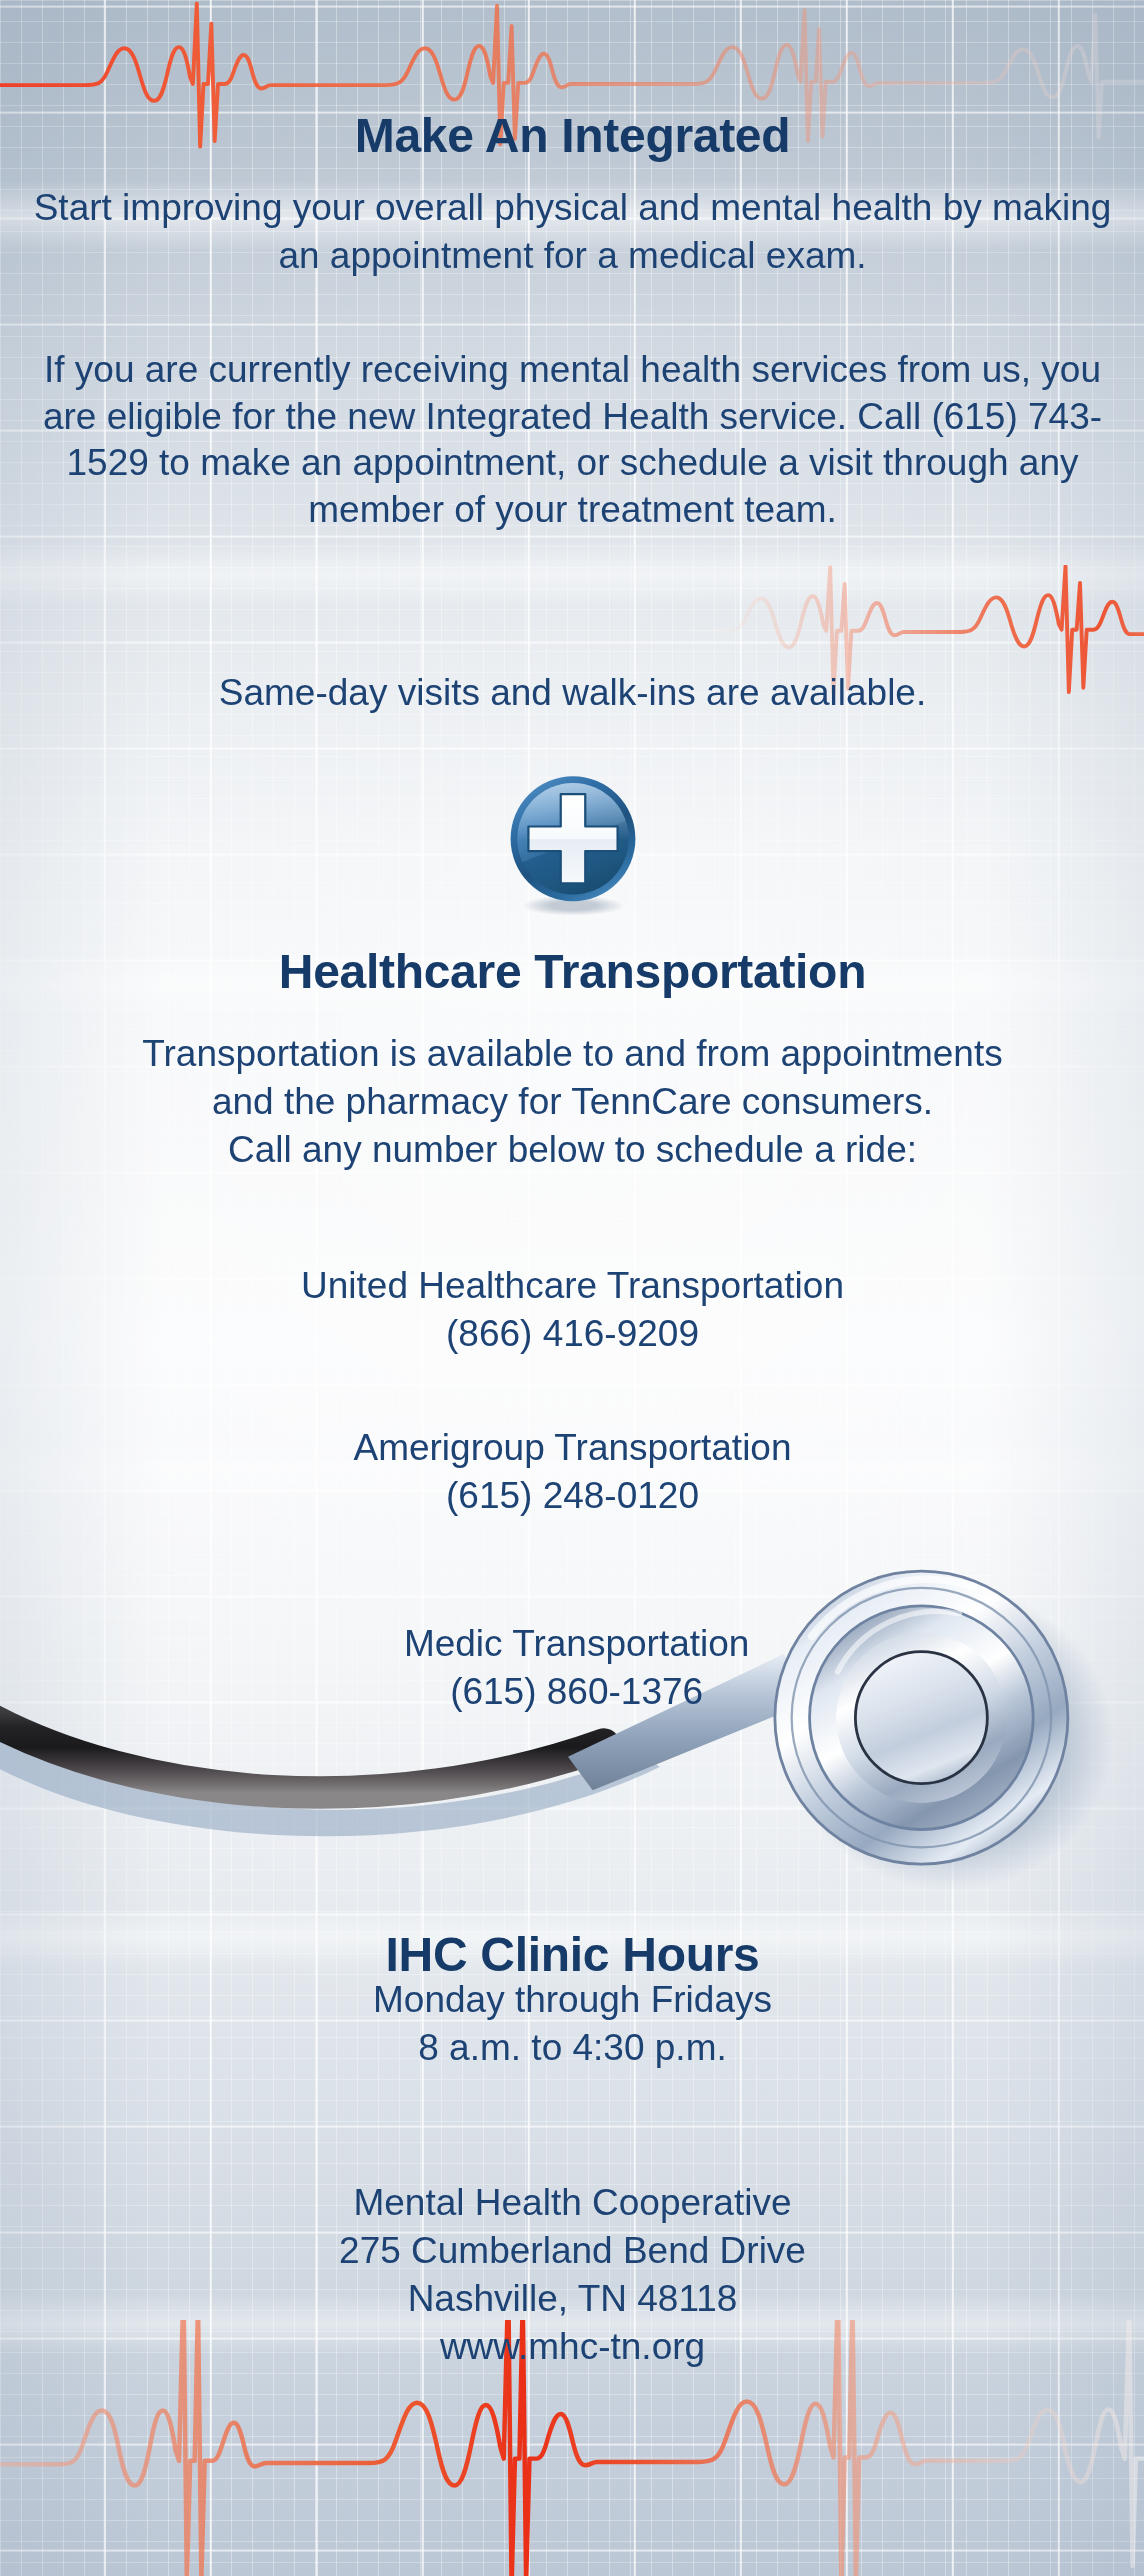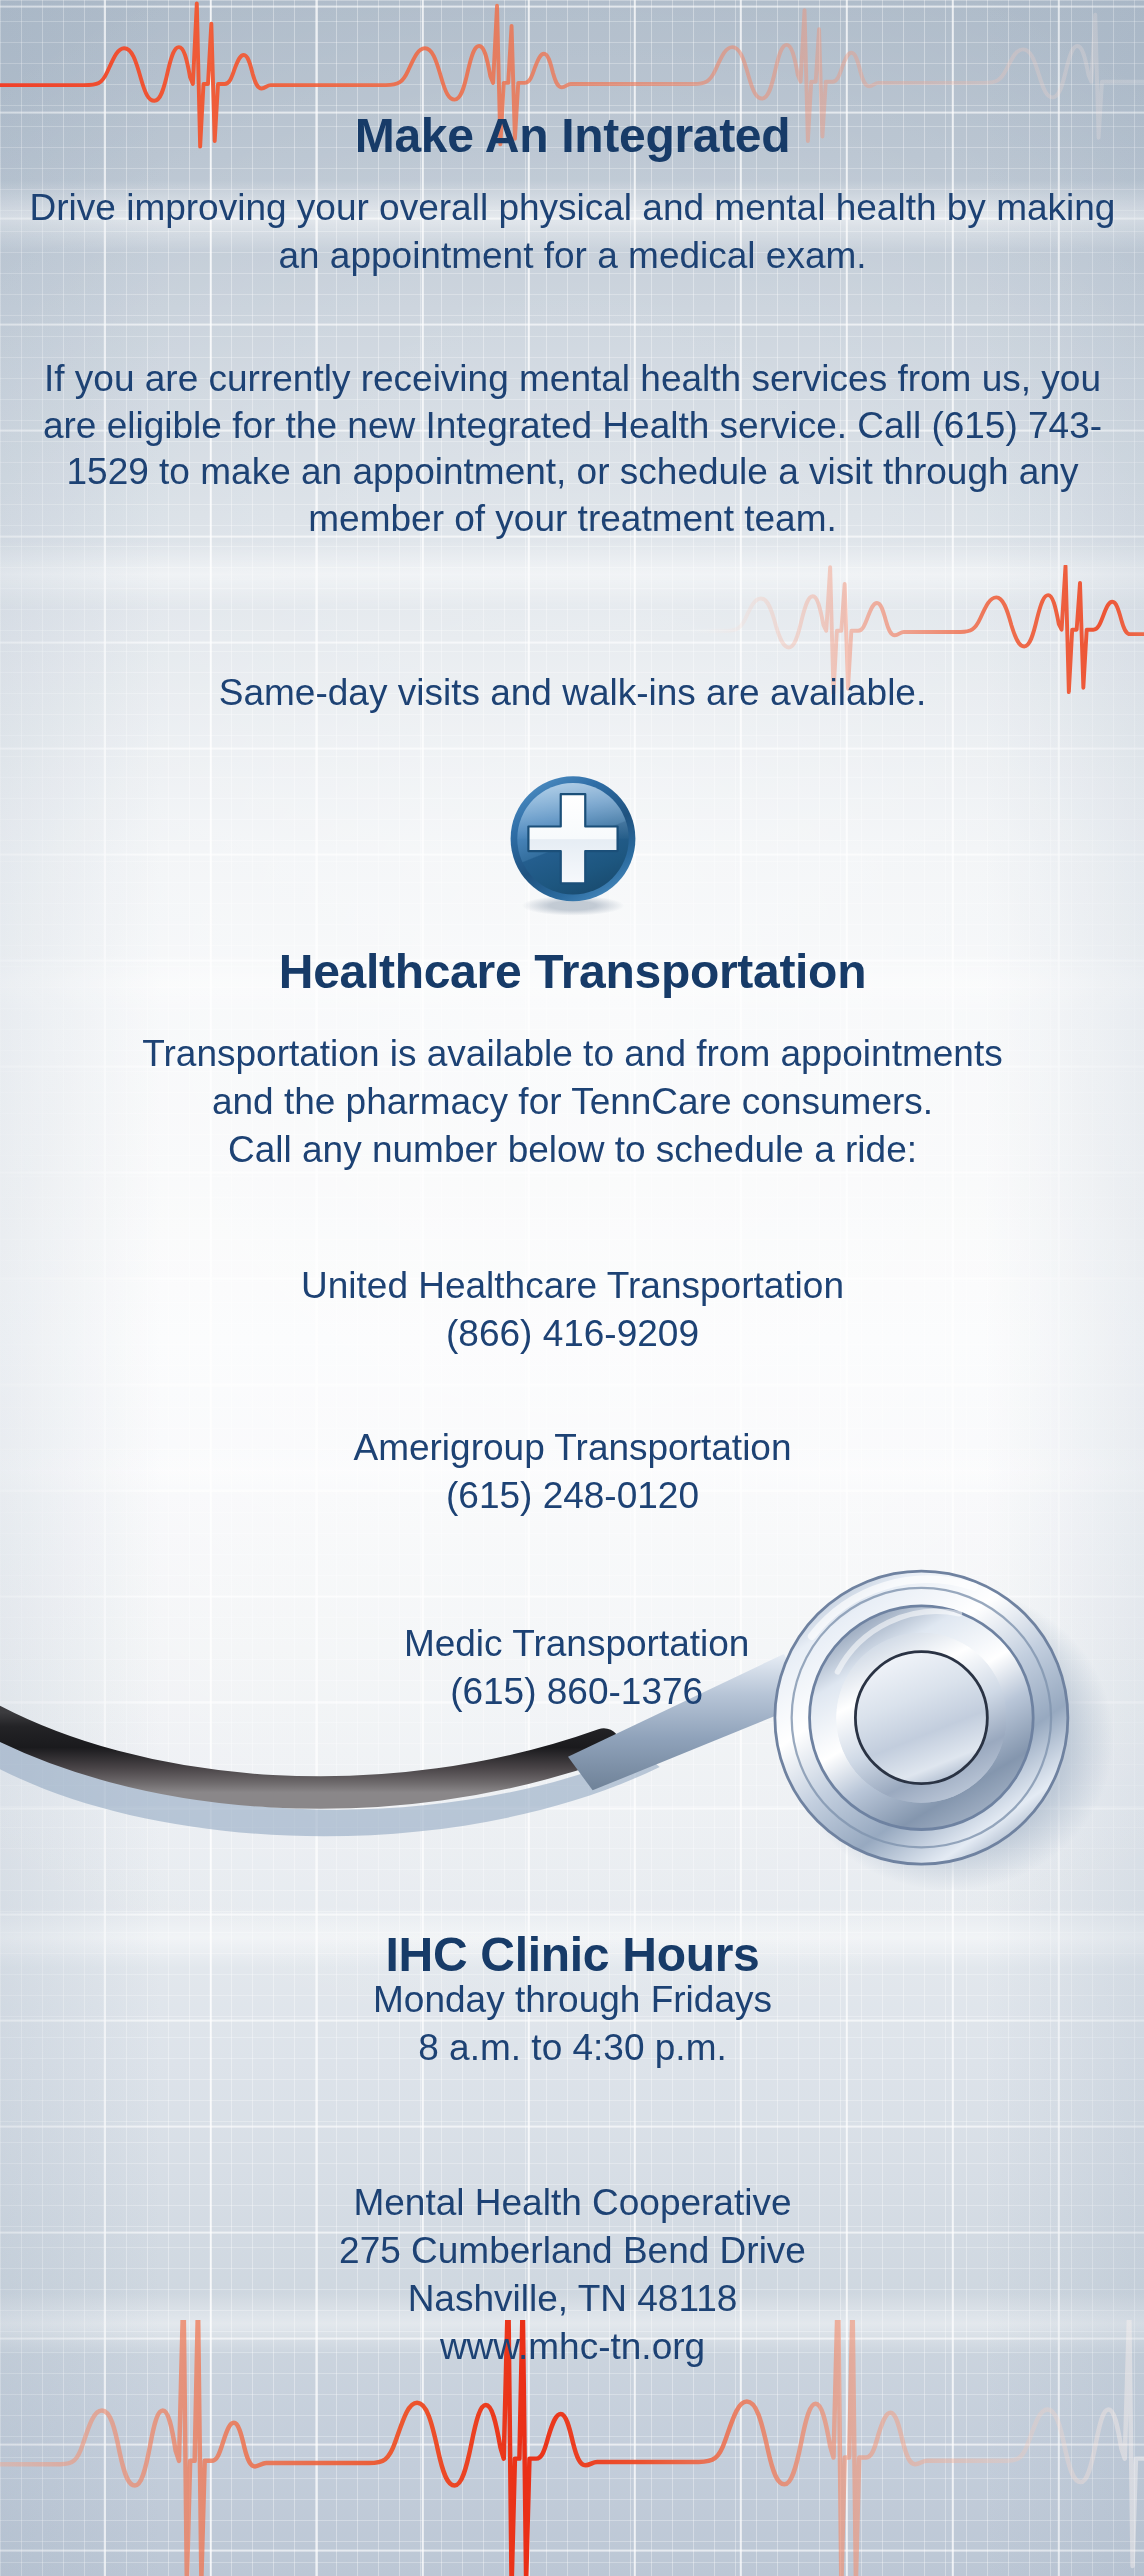--- a/index.html
+++ b/index.html
@@ -379,24 +379,24 @@
          L 2068,248"></path>
   </svg>
 
   <div class="content">
 
     <div class="blk" style="top:110px;">
       <div class="h1">Make An Integrated</div>
     </div>
 
     <div class="blk" style="top:184px; padding:0 26px;">
-      <div class="para">Drive improving your overall physical and mental health by making an appointment for a medical exam.</div>
-    </div>
-
-    <div class="blk" style="top:356px; padding:0 17px;">
+      <div class="para">Start improving your overall physical and mental health by making an appointment for a medical exam.</div>
+    </div>
+
+    <div class="blk" style="top:347px; padding:0 17px;">
       <div class="para tight">If you are currently receiving mental health services from us, you are eligible for the new Integrated Health service. Call (615) 743-1529 to make an appointment, or schedule a visit through any member of your treatment team.</div>
     </div>
 
     <div class="blk" style="top:669px; padding:0 26px;text-align:center;">
       <div class="para">Same-day visits and walk-ins are available.</div>
     </div>
 
     <div class="cross-wrap" style="top:773px;">
       <svg width="136" height="146" viewBox="0 0 244 262">
         <defs>

